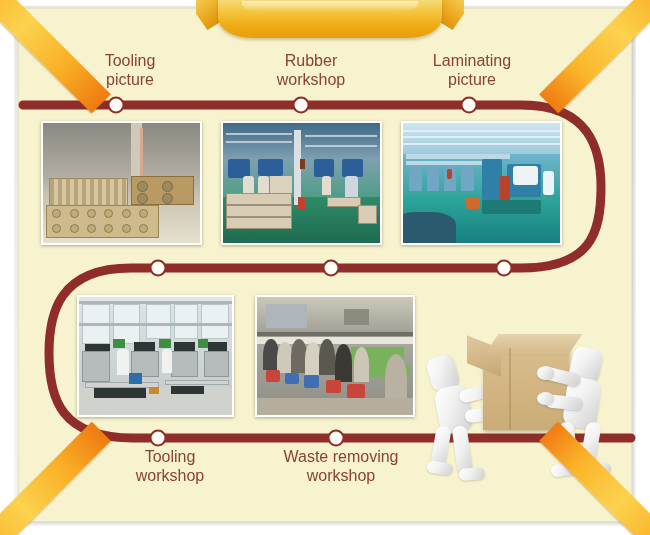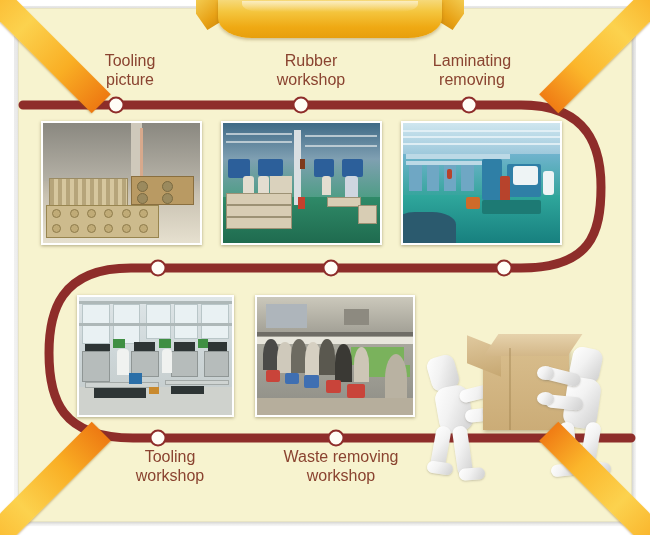--- a/index.html
+++ b/index.html
@@ -224,21 +224,21 @@
     <div class="node" style="left:485px; top:259px;"></div>
 
     <div class="node" style="left:139px; top:429px;"></div>
     <div class="node" style="left:317px; top:429px;"></div>
 
     <div class="label" style="left:46px; top:42px; width:130px;">Tooling
 picture</div>
     <div class="label" style="left:222px; top:42px; width:140px;">Rubber
 workshop</div>
     <div class="label" style="left:378px; top:42px; width:150px;">Laminating
-removing</div>
+picture</div>
 
     <div class="label" style="left:76px; top:438px; width:150px;">Tooling
 workshop</div>
     <div class="label" style="left:232px; top:438px; width:180px;">Waste removing
 workshop</div>
 
     <div class="photo" style="left:22px; top:112px; width:161px; height:124px;">
       <div class="ph-layer p1-bg" style="inset:0;"></div>
       <div class="ph-layer p1-wall"></div>
       <div class="ph-layer p1-post"></div>

